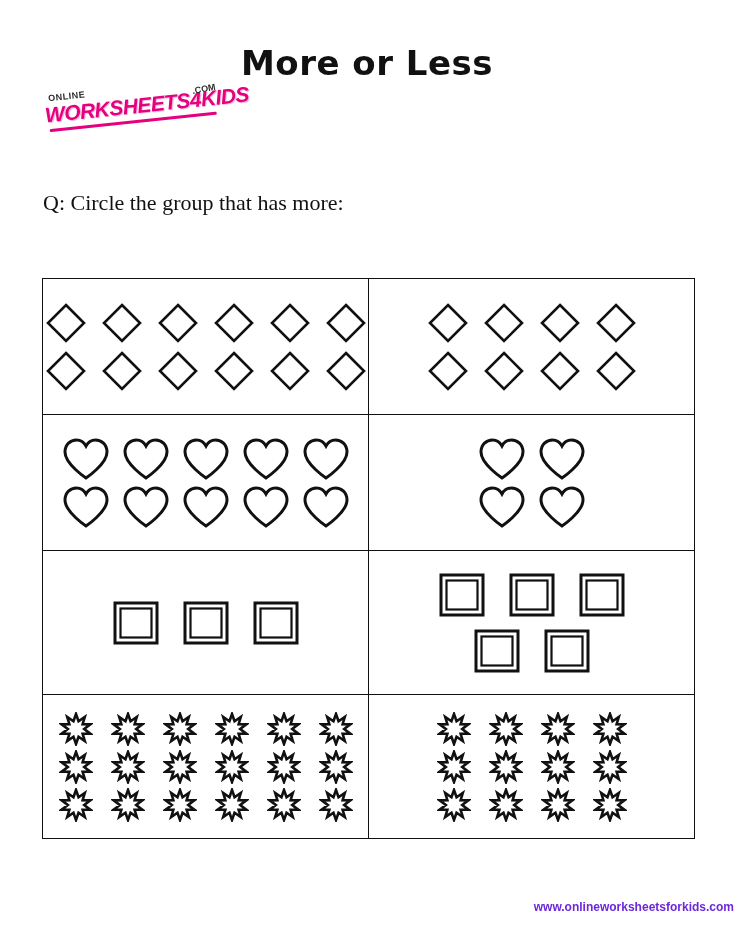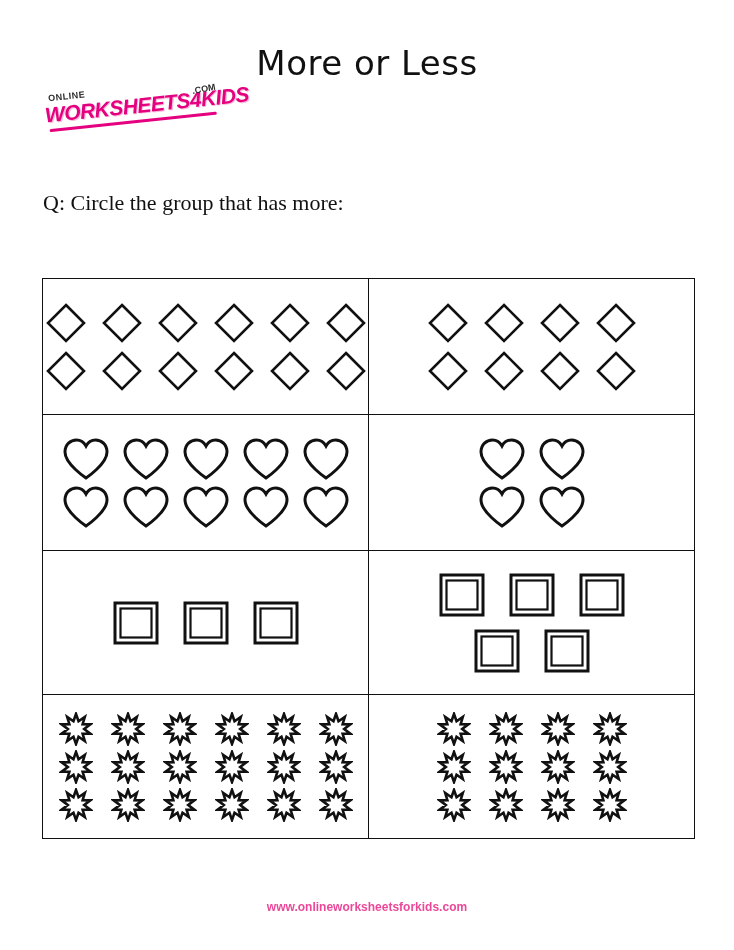--- a/index.html
+++ b/index.html
@@ -68,21 +68,21 @@
 
   
   .title {
     position: absolute;
     left: 0;
     right: 0;
     top: 43px;
     text-align: center;
     font-family: "DejaVu Sans", sans-serif;
     font-size: 34px;
-    font-weight: normal;
+    font-weight: bold;
     color: #111;
     letter-spacing: 0.5px;
   }
 
   
   .question {
     position: absolute;
     left: 43px;
     top: 190px;
     font-family: Liberation Serif, serif;
@@ -126,25 +126,25 @@
   .r-star    .cell-inner { height: 143px; }
 
   svg { display: block; }
 
   
   .footer {
     position: absolute;
     left: 0;
     right: 0;
     top: 900px;
-    text-align: center;
+    text-align: right;
     font-family: "Liberation Sans", sans-serif;
     font-size: 12px;
     font-weight: bold;
-    color: #ec4899;
+    color: #6d28d9;
   }
 </style>
 </head>
 <body>
 
 <div class="logo">
   <div class="logo-online">ONLINE</div>
   <div class="logo-main">WORKSHEETS4KIDS</div>
   <div class="logo-com">.COM</div>
   <div class="logo-underline"></div>

